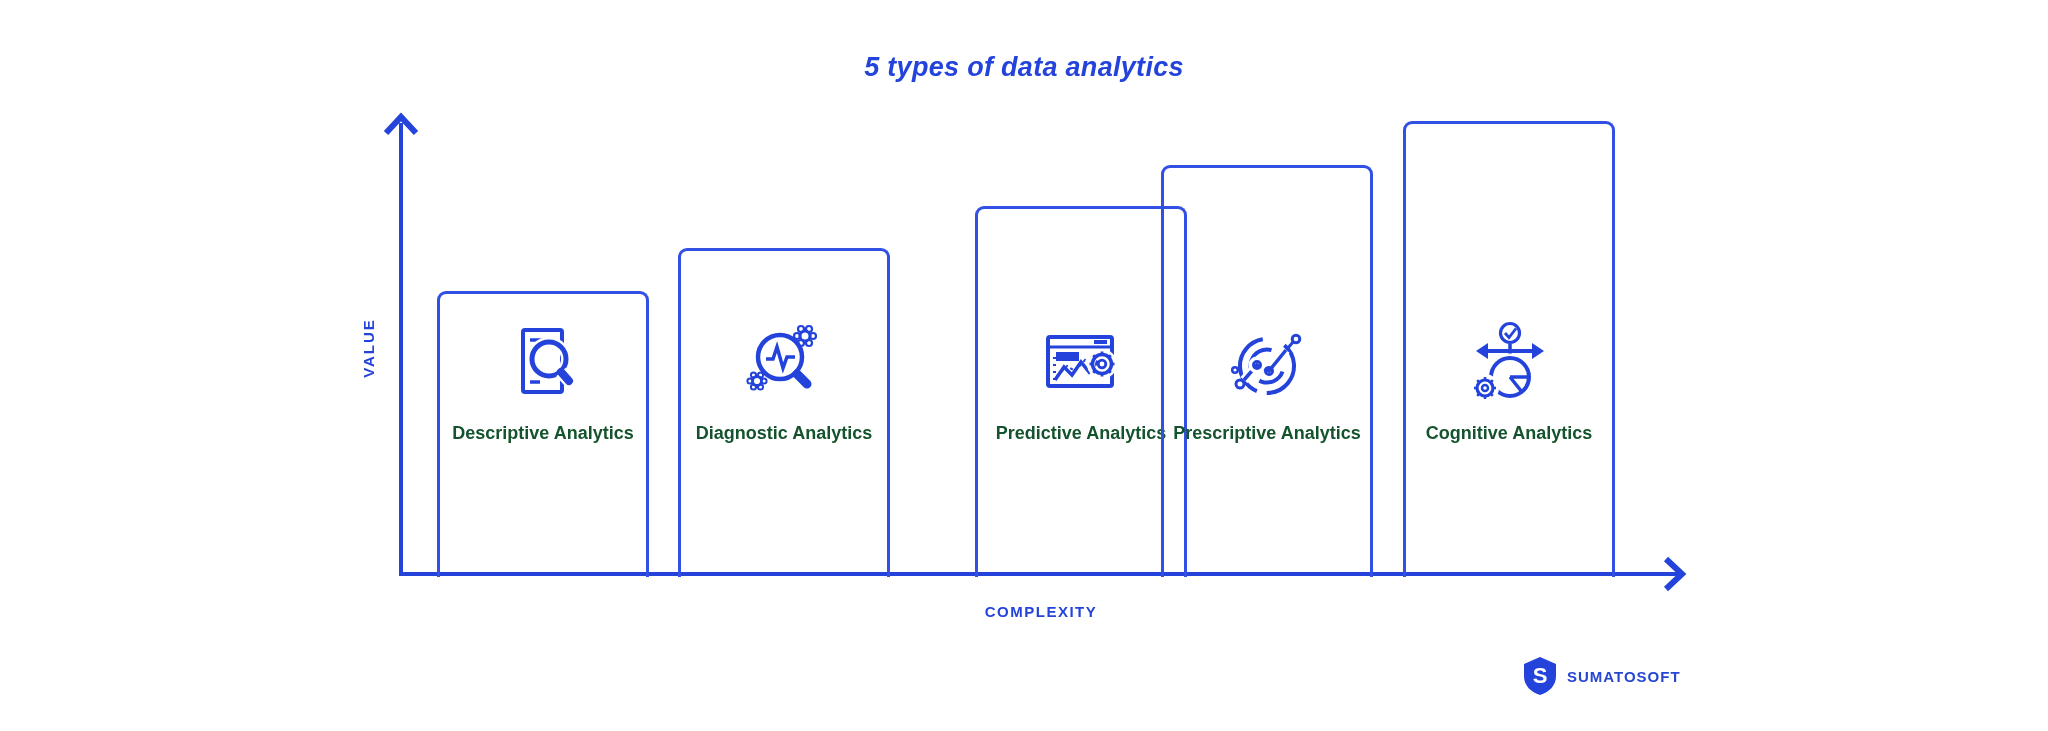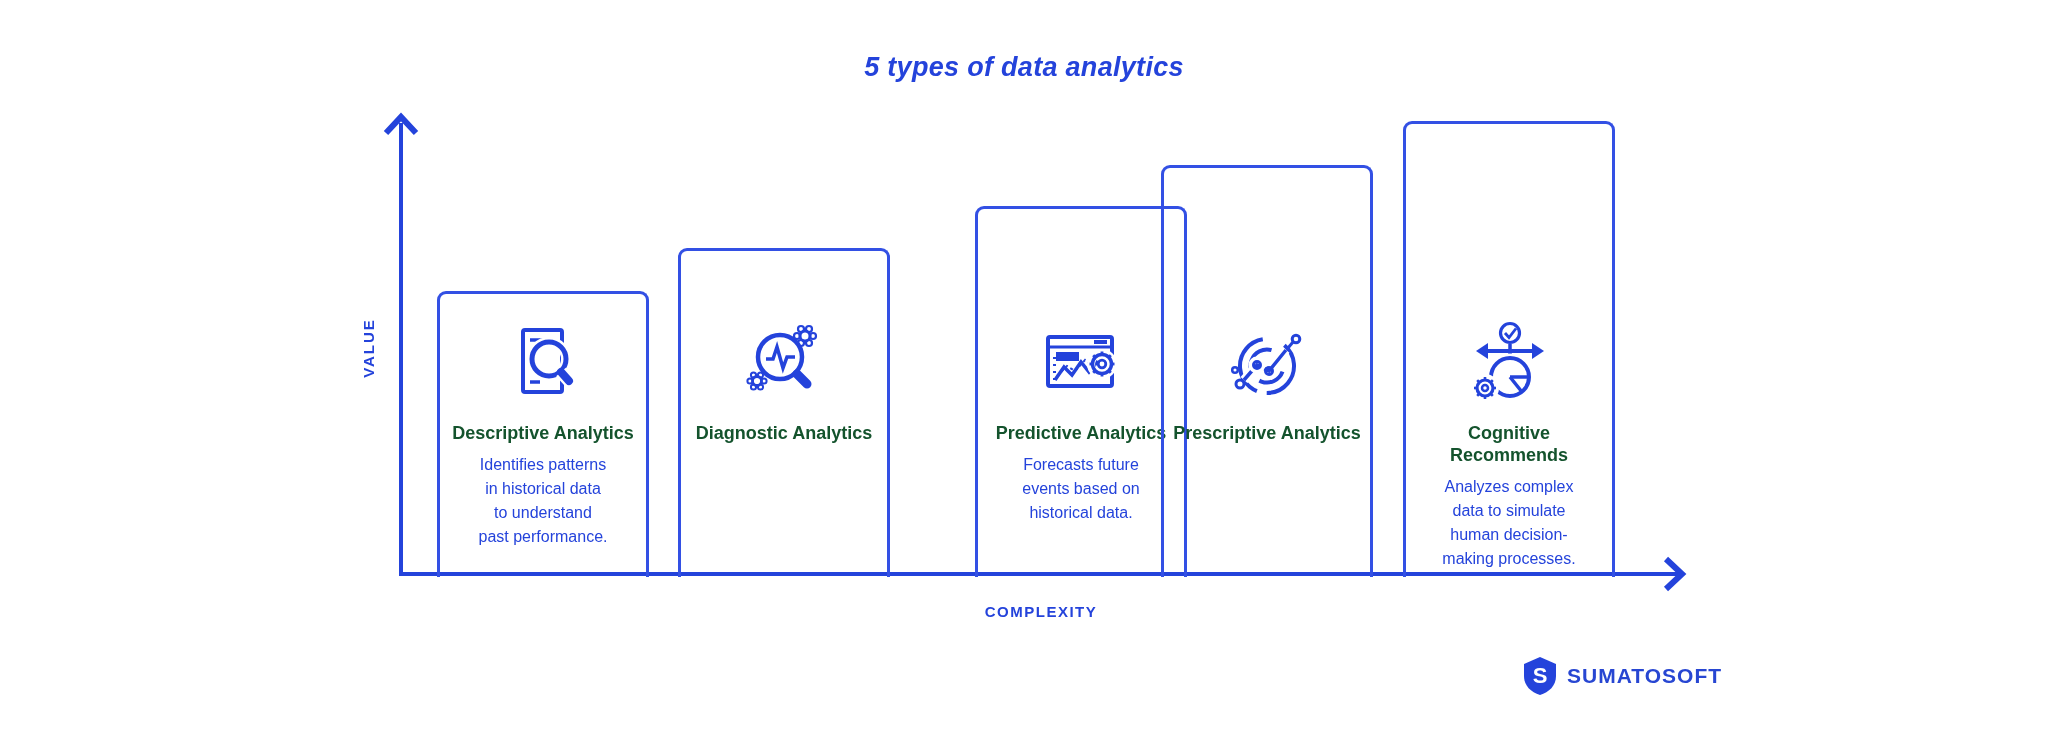--- a/index.html
+++ b/index.html
@@ -41,21 +41,21 @@
   }
   .card-desc {
     margin-top:9px; font-size:16px; color:#2443db; text-align:center;
     line-height:24px; white-space:pre-line;
   }
   .brand {
     position:absolute; left:1522px; top:656px; display:flex;
     align-items:center; gap:9px;
   }
   .brand-name {
-    font-size:21px; font-weight:bold; color:#2746d2; letter-spacing:1px;
+    font-size:15px; font-weight:bold; color:#2746d2; letter-spacing:1px;
   }
   svg .s  { stroke:#2443db; fill:none; }
   svg .sw { stroke:#ffffff; fill:none; }
   svg .f  { fill:#2443db; stroke:none; }
 </style>
 </head>
 <body>
 
 <div class="stage">
 
@@ -82,24 +82,20 @@
           <rect class="s" x="25" y="10" width="39" height="62" rx="2" stroke-width="4"></rect>
           <line class="s" x1="32" y1="20" x2="46" y2="20" stroke-width="3.5"></line>
           <line class="s" x1="32" y1="62" x2="42" y2="62" stroke-width="3.5"></line>
           <circle class="sw" cx="51" cy="39" r="17" stroke-width="10"></circle>
           <circle class="s" cx="51" cy="39" r="17" stroke-width="5"></circle>
           <line class="sw" x1="63" y1="52" x2="72" y2="62" stroke-width="13"></line>
           <line class="s" x1="63" y1="52" x2="71" y2="61" stroke-width="8" stroke-linecap="round"></line>
         </svg>
       </div>
       <div class="card-title">Descriptive Analytics</div>
-      <div class="card-desc">Identifies patterns
-in historical data
-to understand
-past performance.</div>
     </div>
   </div>
 
   <div class="card card-2">
     <div class="card-content">
       <div class="card-icon">
         <svg width="90" height="90" viewBox="0 0 90 90">
           <circle class="s" cx="41" cy="37" r="22" stroke-width="4.5"></circle>
           <polyline class="s" points="27,39 34,39 38,27 44,48 48,37 56,37" stroke-width="3.5"></polyline>
           <line class="s" x1="58" y1="54" x2="68" y2="64" stroke-width="9" stroke-linecap="round"></line>
@@ -150,23 +146,20 @@
             <line x1="75.5" y1="44" x2="78.5" y2="44"></line>
             <line x1="57.2" y1="35.2" x2="59.3" y2="37.3"></line>
             <line x1="72.7" y1="50.7" x2="74.8" y2="52.8"></line>
             <line x1="57.2" y1="52.8" x2="59.3" y2="50.7"></line>
             <line x1="72.7" y1="37.3" x2="74.8" y2="35.2"></line>
           </g>
           <circle class="s" cx="66" cy="44" r="3.8" stroke-width="2.8"></circle>
         </svg>
       </div>
       <div class="card-title">Predictive Analytics</div>
-      <div class="card-desc">Forecasts future
-events based on
-historical data.</div>
     </div>
   </div>
 
   <div class="card card-4">
     <div class="card-content">
       <div class="card-icon">
         <svg width="90" height="90" viewBox="0 0 90 90">
           <circle class="s" cx="45" cy="46" r="27" stroke-width="4" stroke-dasharray="66 10 70 23.6" transform="rotate(-50 45 46)"></circle>
           <circle class="s" cx="45" cy="46" r="16.5" stroke-width="4" stroke-dasharray="28 12 36 27.7" transform="rotate(20 45 46)"></circle>
           <polyline class="sw" points="22,60 35,45 47,51 64,30" stroke-width="9"></polyline>
@@ -206,25 +199,21 @@
             <line x1="10" y1="68" x2="13" y2="68"></line>
             <line x1="29" y1="68" x2="32" y2="68"></line>
             <line x1="13.2" y1="60.2" x2="15.3" y2="62.3"></line>
             <line x1="26.7" y1="73.7" x2="28.8" y2="75.8"></line>
             <line x1="13.2" y1="75.8" x2="15.3" y2="73.7"></line>
             <line x1="26.7" y1="62.3" x2="28.8" y2="60.2"></line>
           </g>
           <circle class="s" cx="21" cy="68" r="3" stroke-width="2.5"></circle>
         </svg>
       </div>
-      <div class="card-title">Cognitive Recommends</div>
-      <div class="card-desc">Analyzes complex
-data to simulate
-human decision-
-making processes.</div>
+      <div class="card-title">Cognitive Analytics</div>
     </div>
   </div>
 
   <div class="brand">
     <span style="display:inline-flex;">
       <svg width="36" height="40" viewBox="0 0 36 40">
         <path class="f" d="M18 1 L34 8 V20 C34 30 27 36 18 39 C9 36 2 30 2 20 V8 Z"></path>
         <text x="18" y="27" text-anchor="middle" font-family="Liberation Sans, sans-serif" font-size="22" font-weight="bold" fill="#ffffff">S</text>
       </svg>
     </span>

